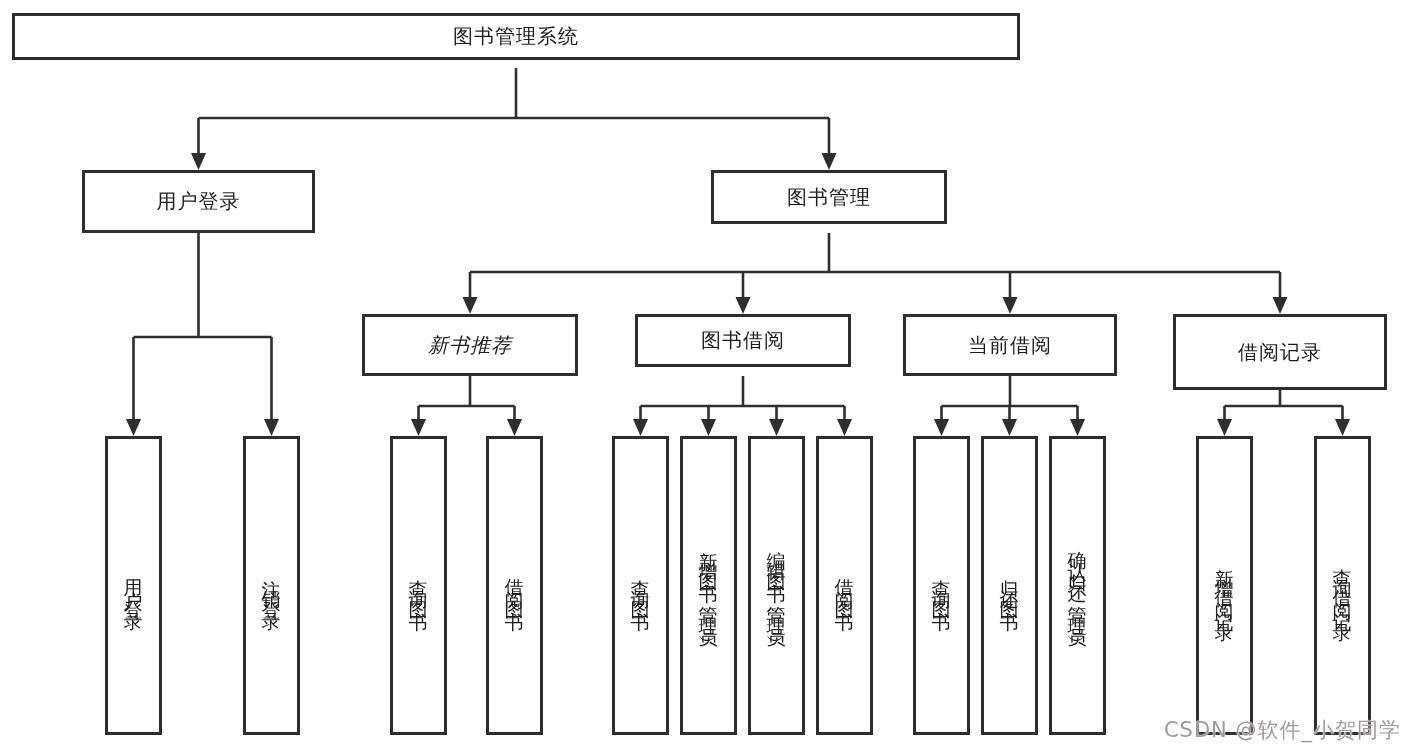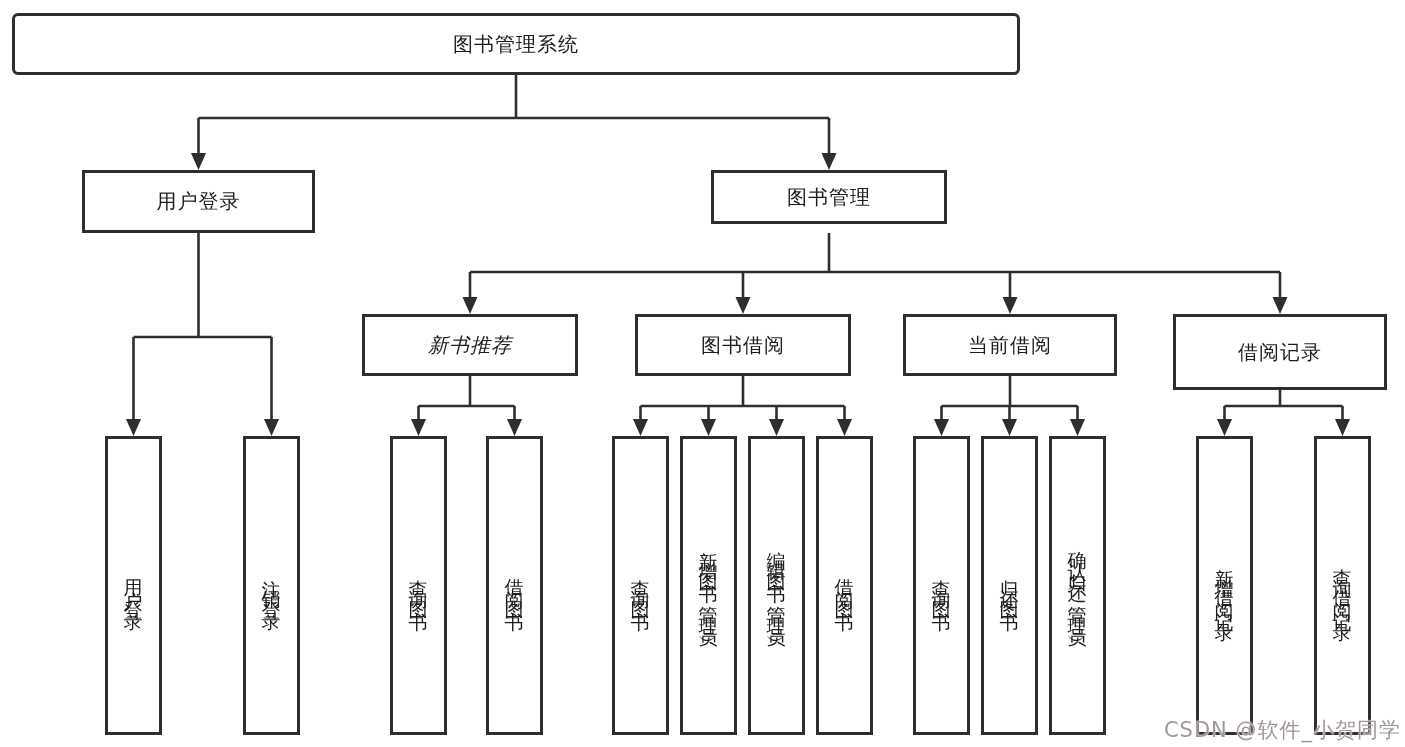--- a/index.html
+++ b/index.html
@@ -95,27 +95,27 @@
       <polygon points="776.5,436 769,419 784,419"></polygon>
       <polygon points="844.5,436 837,419 852,419"></polygon>
       <polygon points="941.5,436 934,419 949,419"></polygon>
       <polygon points="1009.5,436 1002,419 1017,419"></polygon>
       <polygon points="1077.5,436 1070,419 1085,419"></polygon>
       <polygon points="1224.5,436 1217,419 1232,419"></polygon>
       <polygon points="1342.5,436 1335,419 1350,419"></polygon>
     </g>
   </svg>
 
-  <div class="box h-box root-box" style="left:12px; top:13px; width:1008px; height:62px;border-radius:6px;">图书管理系统</div>
+  <div class="box h-box root-box" style="left:12px; top:13px; width:1008px; height:47px;">图书管理系统</div>
 
   <div class="box h-box" style="left:82px; top:170px; width:233px; height:63px;">用户登录</div>
   <div class="box h-box" style="left:711px; top:170px; width:236px; height:54px;">图书管理</div>
 
   <div class="box h-box" style="left:362px; top:314px; width:216px; height:62px;font-style:italic;">新书推荐</div>
-  <div class="box h-box" style="left:635px; top:314px; width:216px; height:62px;">图书借阅</div>
+  <div class="box h-box" style="left:635px; top:314px; width:216px; height:53px;">图书借阅</div>
   <div class="box h-box" style="left:903px; top:314px; width:214px; height:62px;">当前借阅</div>
   <div class="box h-box" style="left:1173px; top:314px; width:214px; height:76px;">借阅记录</div>
 
   <div class="box v-box" style="left:105px; top:436px; width:57px; height:299px;">用户登录</div>
   <div class="box v-box" style="left:243px; top:436px; width:57px; height:299px;">注销登录</div>
 
   <div class="box v-box" style="left:390px; top:436px; width:57px; height:299px;">查询图书</div>
   <div class="box v-box" style="left:486px; top:436px; width:57px; height:299px;">借阅图书</div>
 
   <div class="box v-box" style="left:612px; top:436px; width:57px; height:299px;">查询图书</div>

